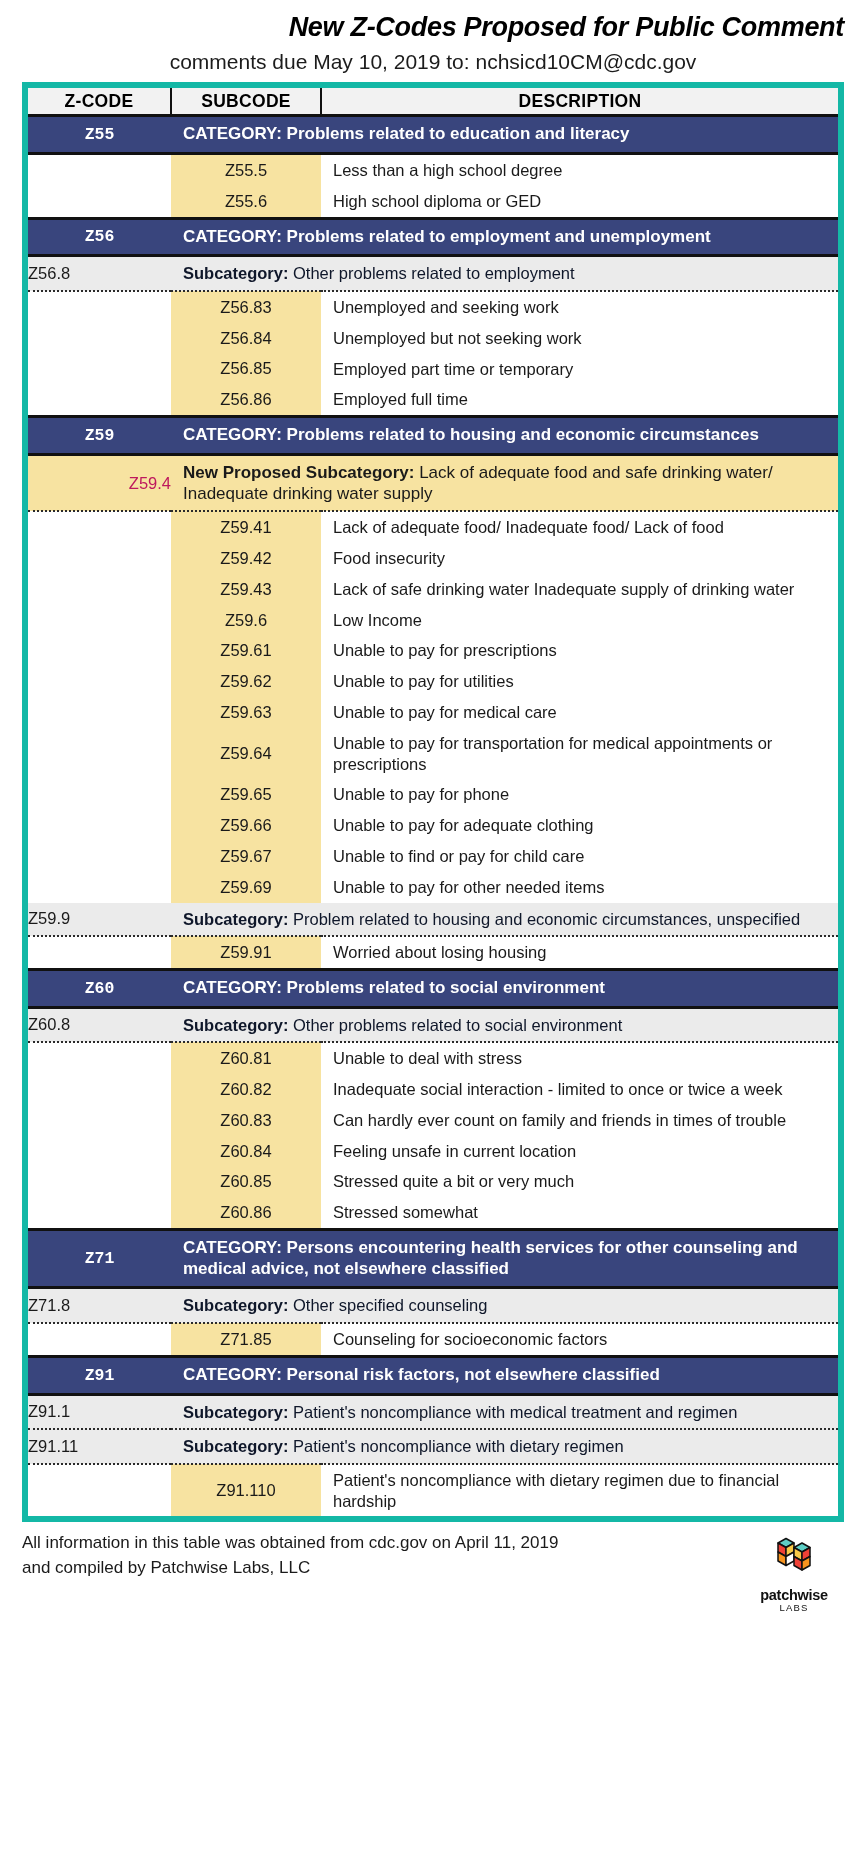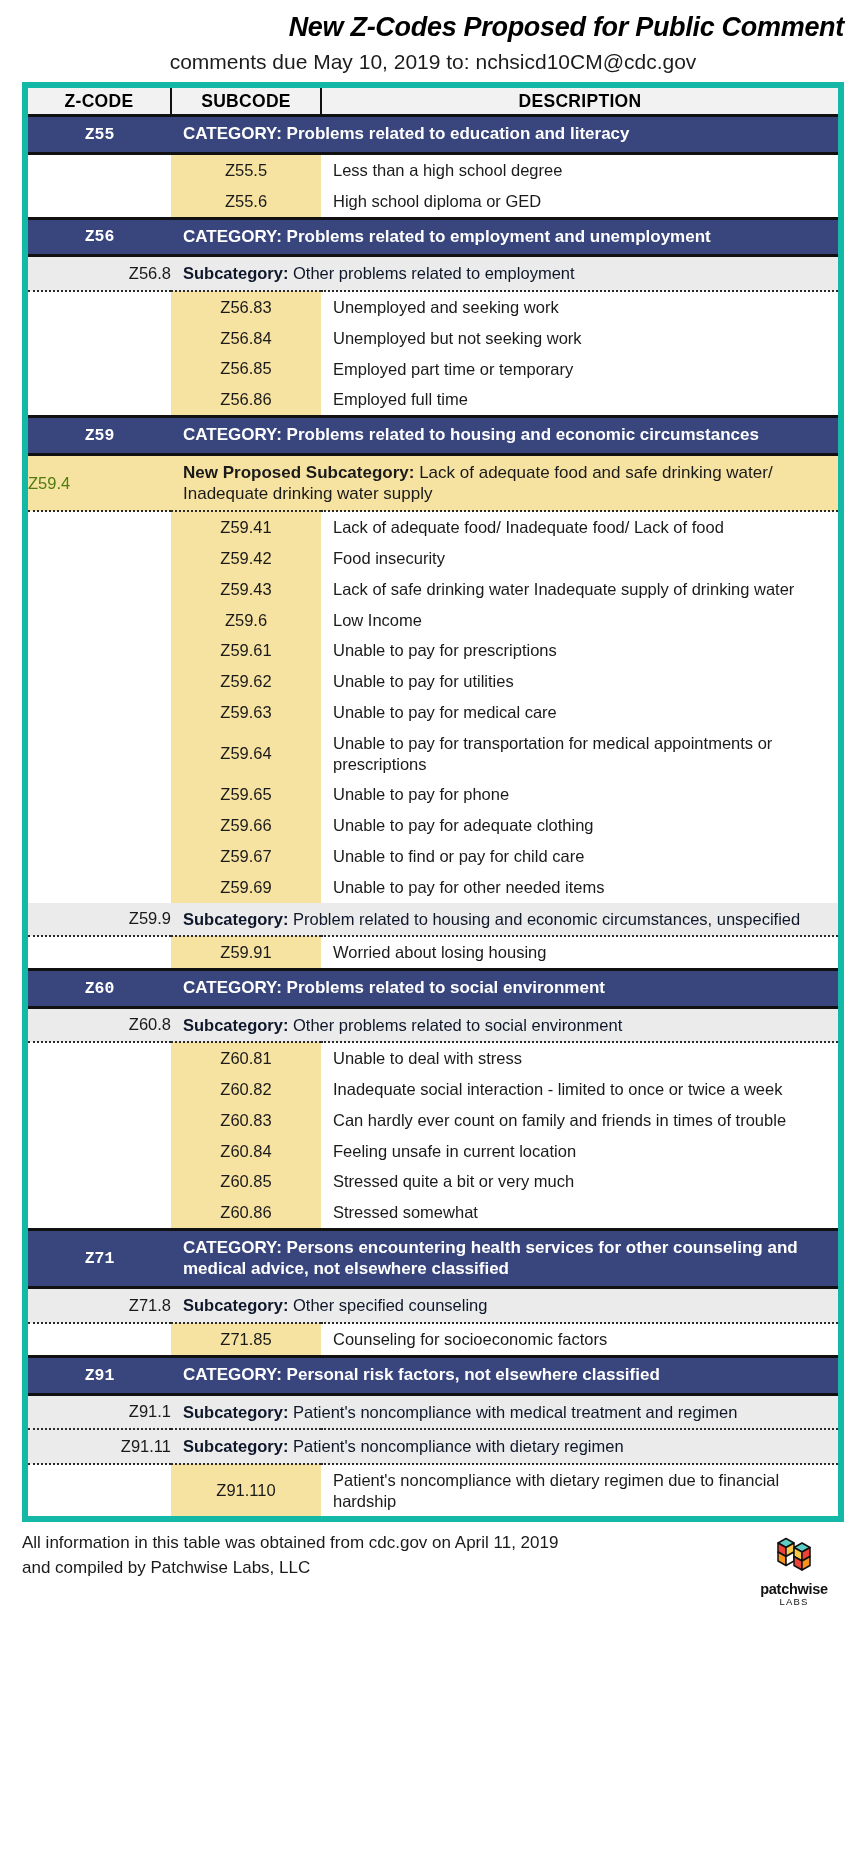--- a/index.html
+++ b/index.html
@@ -88,41 +88,41 @@
     line-height: 1.22;
     padding: 7px 10px 7px 12px;
   }
 
   
   tr.sub td {
     background: #ebebeb;
     border-bottom: 2px dotted #2a2a2a;
   }
   tr.sub td.zc {
-    text-align: right;
+    text-align: left;
     font-size: 16.5px;
     color: #1a1a1a;
   }
   tr.sub td.desc {
     font-size: 16.5px;
     line-height: 1.25;
     padding: 6px 10px 6px 12px;
     color: #0f172a;
   }
   tr.sub td.desc b { font-weight: bold; }
 
   
   tr.subhl td {
     background: #f7e3a1;
     border-bottom: 2px dotted #2a2a2a;
   }
   tr.subhl td.zc {
-    text-align: left;
-    font-size: 16.5px;
-    color: #4d7c0f;
+    text-align: right;
+    font-size: 16.5px;
+    color: #be185d;
   }
   tr.subhl td.desc {
     font-size: 17px;
     line-height: 1.25;
     padding: 6px 10px 6px 12px;
     color: #1a1a1a;
   }
   tr.subhl td.desc b { font-weight: bold; }
 
   
@@ -168,21 +168,21 @@
     width: 96px;
     text-align: center;
     padding-right: 4px;
     padding-top: 2px;
   }
   .logo-word {
     font-size: 14.5px;
     font-weight: bold;
     letter-spacing: -0.3px;
     color: #111;
-    margin-top: 2px;
+    margin-top: 8px;
   }
   .logo-sub {
     font-size: 9.5px;
     letter-spacing: 1.2px;
     color: #111;
     margin-top: -1px;
   }
 </style>
 </head>
 <body>

